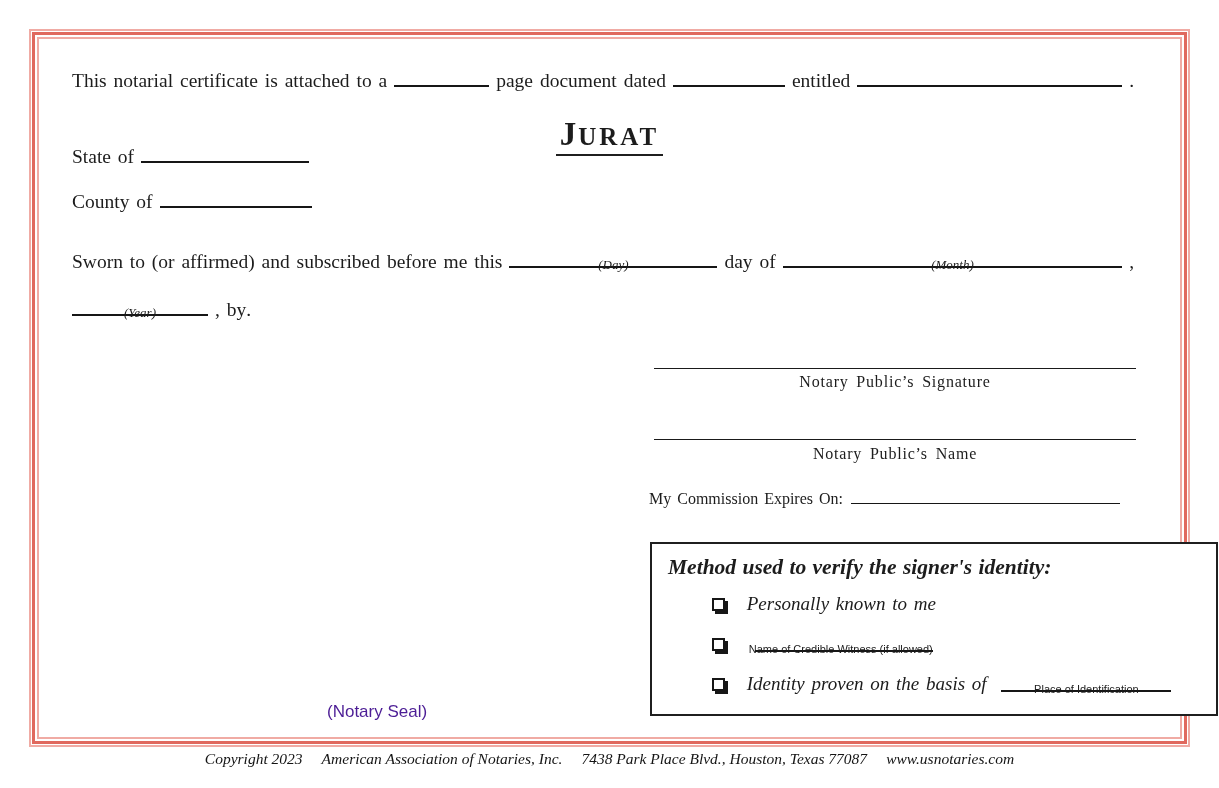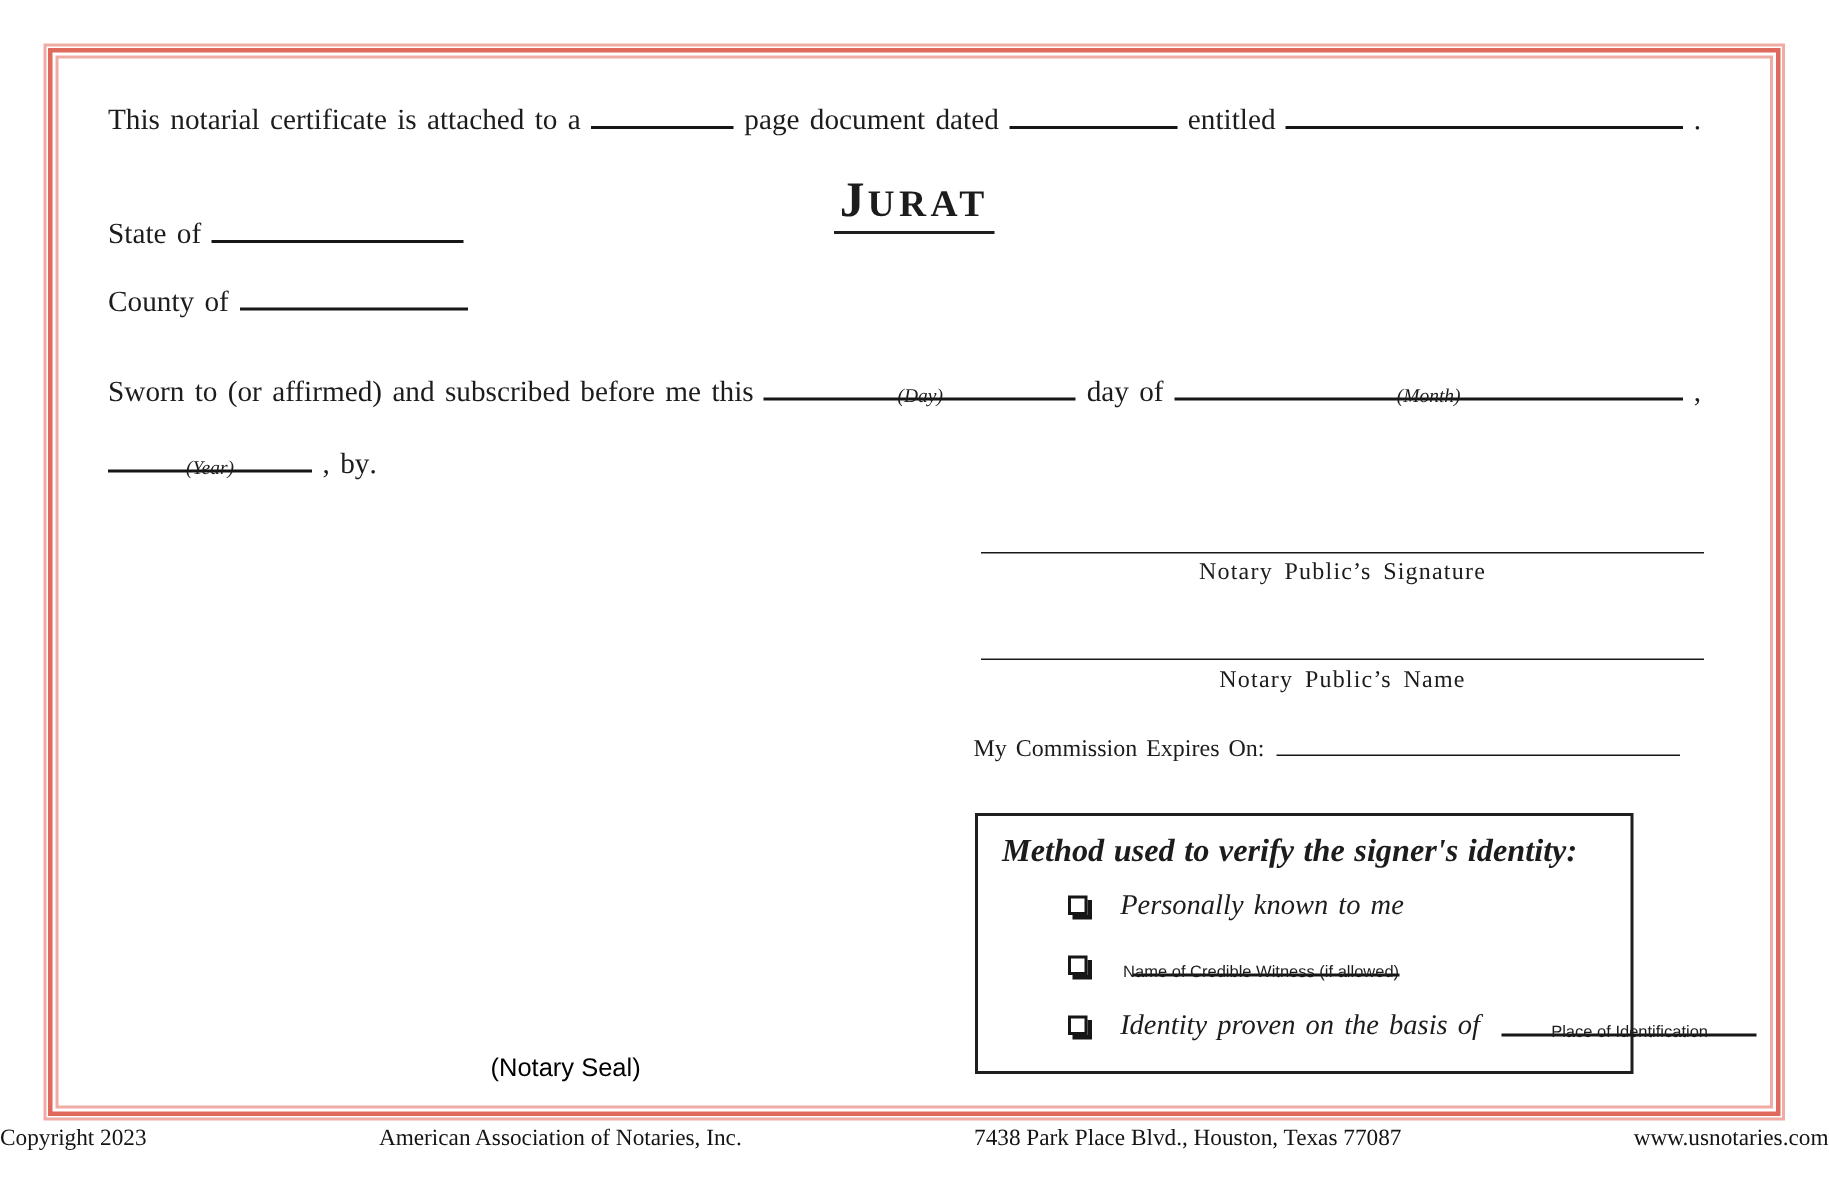--- a/index.html
+++ b/index.html
@@ -53,21 +53,21 @@
   .rule { position:absolute; left:0; right:0; border-bottom:1.5px solid #1a1a1a; height:0; }
   .rule-label {
     position:absolute; left:0; right:0; text-align:center;
     font-size:16px; letter-spacing:0.8px; word-spacing:3px;
   }
   .commission-row { position:absolute; left:-5px; right:16px; top:122px; display:flex; align-items:baseline; font-size:16px; word-spacing:2px; }
   .commission-row .blank { flex:1 1 auto; border-bottom-width:1.5px; margin:0 0 -2px 8px; }
 
   
   .method-box {
-    position:absolute; left:650px; top:542px; width:439px; height:174px;
+    position:absolute; left:650px; top:542px; width:568px; height:174px;
     border:2.5px solid #1f1f1f;
     padding:11px 15px 0 16px;
     background:#ffffff;
   }
   .method-title { font-size:21.5px; font-weight:bold; font-style:italic; word-spacing:1px; margin-bottom:13px; white-space:nowrap; }
   .method-item { position:relative; margin-bottom:18px; font-size:19px; font-style:italic; white-space:nowrap; word-spacing:2px;margin-left:44px; }
   .checkbox {
     display:inline-block; width:13px; height:13px;
     background:#fff; border:2px solid #161616;
     box-shadow:3px 3px 0 #161616;
@@ -79,25 +79,25 @@
   }
   .smallcap {
     position:absolute; top:3px; white-space:nowrap;
     font-family:"Liberation Sans", sans-serif; font-style:normal;
     font-size:11px; word-spacing:0; color:#1c1c1c;
   }
   .smallcap.right { right:0; }
   .smallcap.center { left:50%; transform:translateX(-50%); }
 
   
-  .notary-seal { position:absolute; left:327px; top:702px; font-family:"Liberation Sans", sans-serif; font-size:17px; color:#000000; }
+  .notary-seal { position:absolute; left:327px; top:702px; font-family:"Liberation Sans", sans-serif; font-size:17px; color:#4c1d95; }
   .footer {
     position:absolute; top:750px; left:0; right:0;
-    display:flex; justify-content:space-between; gap:19px;
-    font-size:15.5px; color:#141414; white-space:nowrap;
+    display:flex; justify-content:center; gap:19px;
+    font-size:15.5px; color:#141414; white-space:nowrap;font-style:italic;
   }
 </style>
 </head>
 <body>
 
 <div class="page">
 
   <div class="frame1">
     <div class="frame2">
       <div class="frame3"></div>

